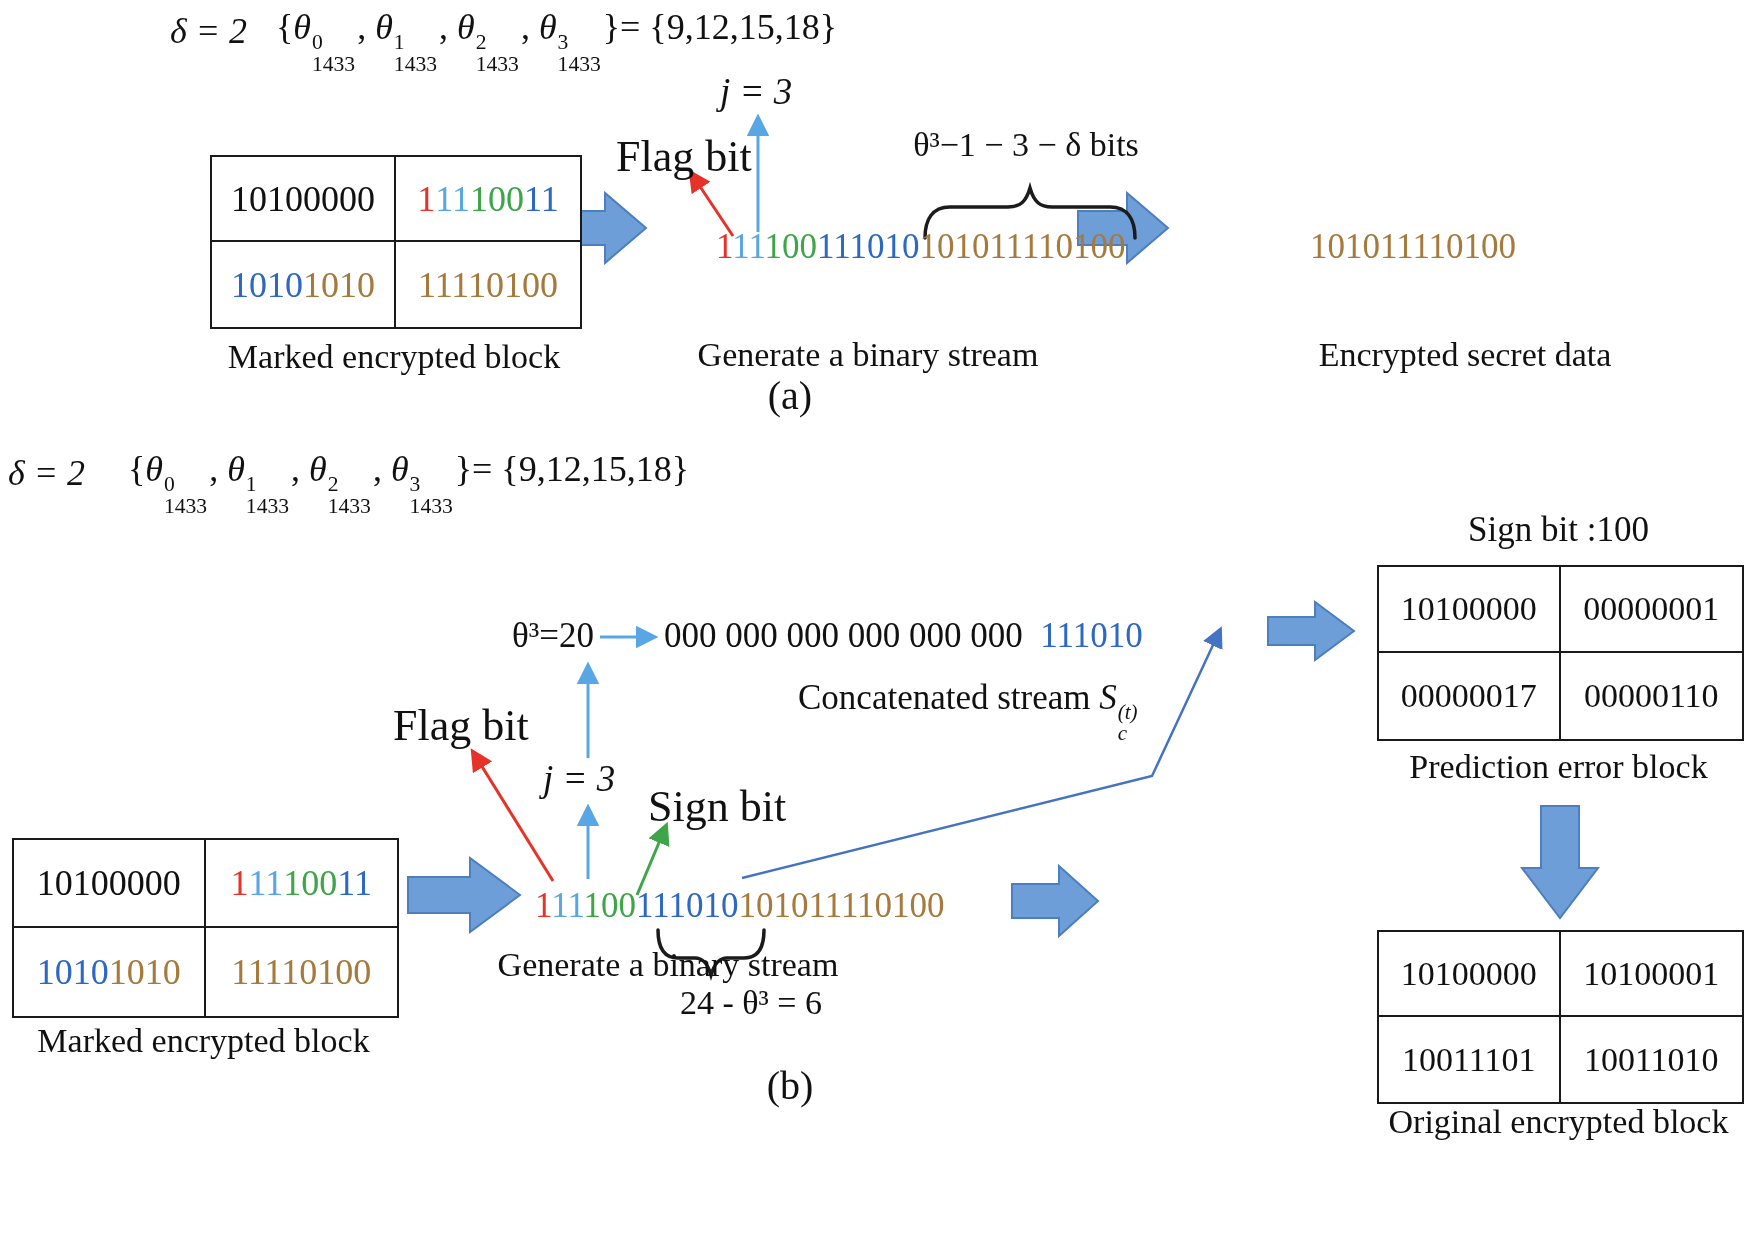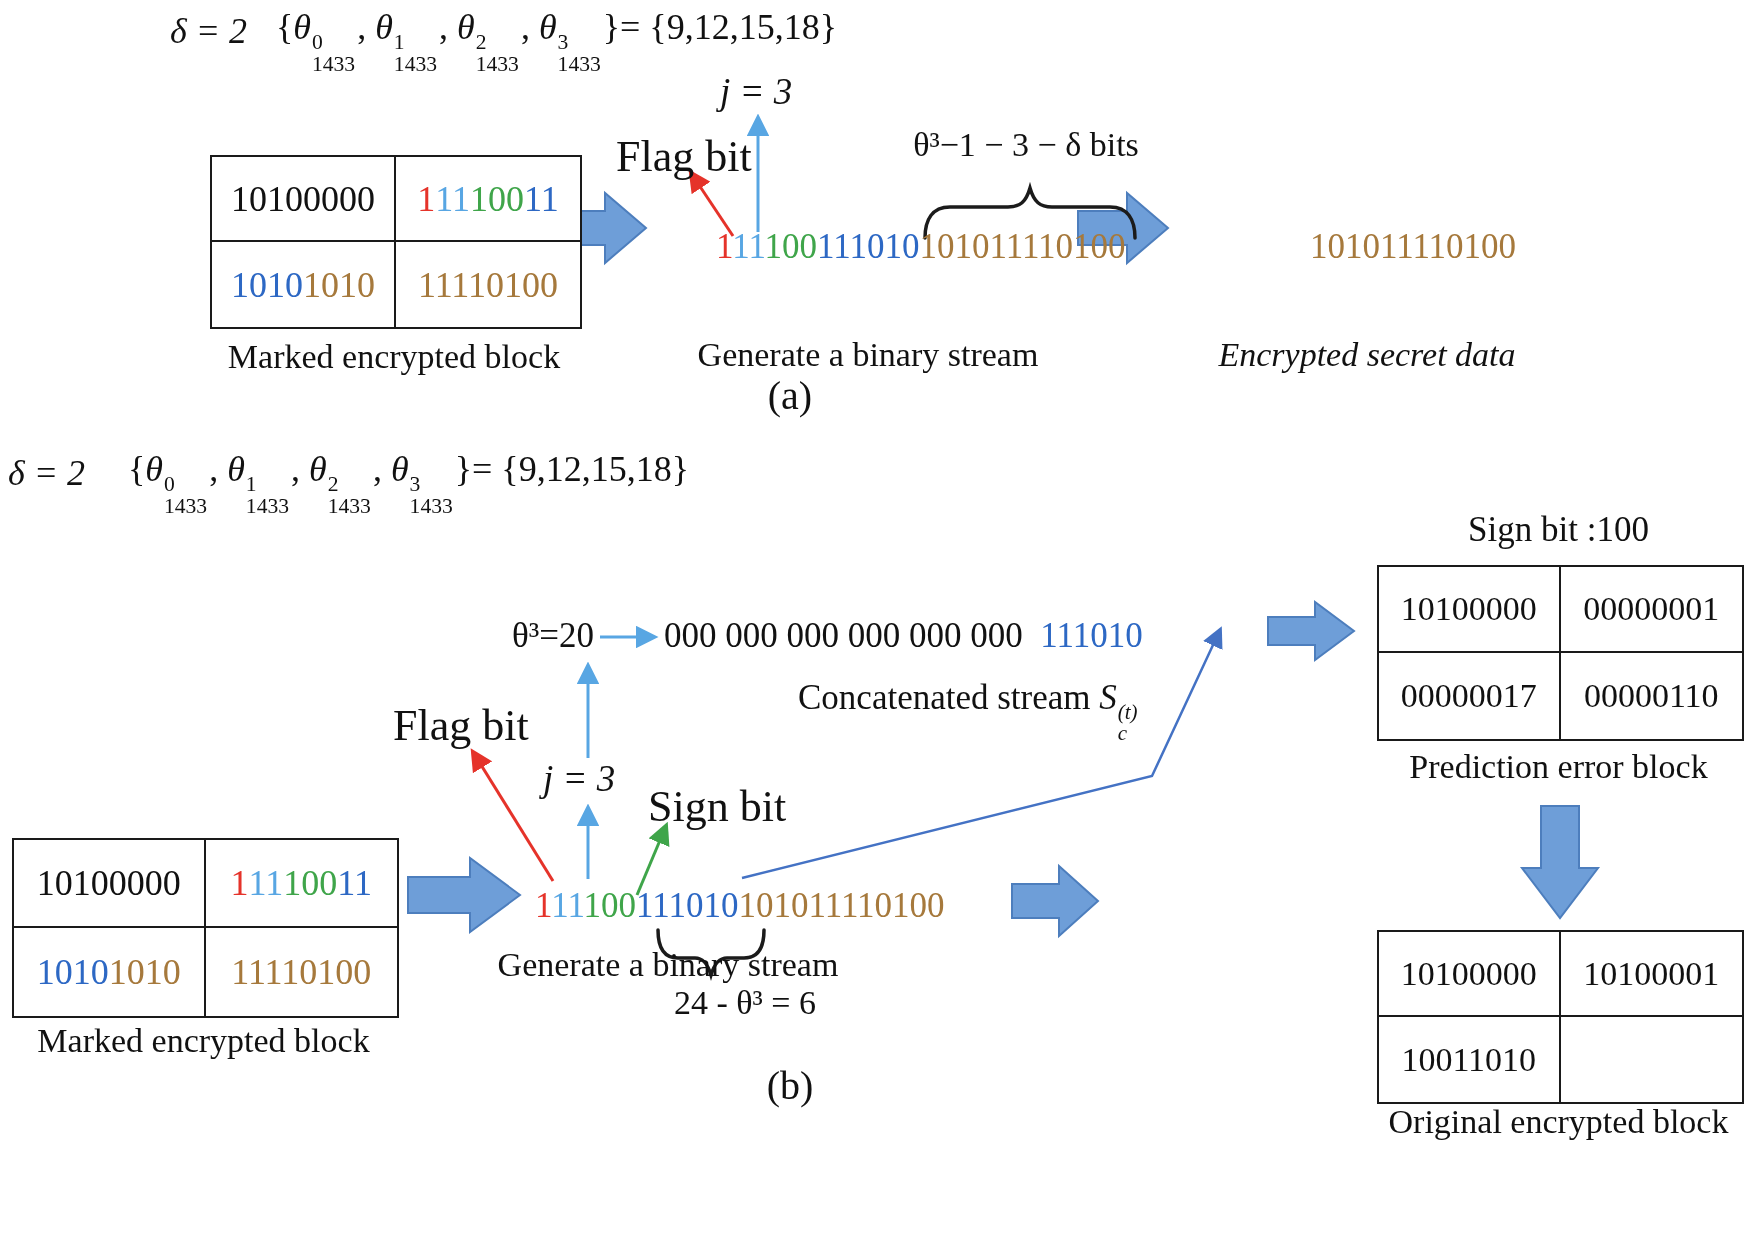--- a/index.html
+++ b/index.html
@@ -92,21 +92,21 @@
   <div class="abs cap" style="left:195px;top:338px;width:398px;">Marked encrypted block</div>
 
   <div class="abs lbl" style="left:616px;top:131px;">Flag bit</div>
   <div class="abs lbl it" style="left:720px;top:70px;font-size:37px;">j = 3</div>
   <div class="abs cap" style="left:850px;top:126px;width:352px;">θ³−1 − 3 − δ  bits</div>
 
   <div class="abs bits" style="left:716px;top:227px;"><span style="color: rgb(229, 51, 42);">1</span><span style="color: rgb(88, 166, 227);">11</span><span style="color: rgb(63, 165, 74);">100</span><span style="color: rgb(45, 104, 196);">111010</span><span style="color: rgb(166, 121, 60);">101011110100</span></div>
   <div class="abs cap" style="left:688px;top:336px;width:360px;">Generate a binary stream</div>
 
   <div class="abs bits" style="left:1310px;top:227px;"><span style="color: rgb(166, 121, 60);">101011110100</span></div>
-  <div class="abs cap" style="left:1187px;top:336px;width:360px;font-style:italic;">Encrypted secret data</div>
+  <div class="abs cap" style="left:1285px;top:336px;width:360px;">Encrypted secret data</div>
 
   <div class="abs marker" style="left:740px;top:372px;width:100px;">(a)</div>
 
   <div class="abs formula it" style="left:8px;top:452px;">δ = 2</div>
   <div class="abs formula" style="left:128px;top:448px;">{<span class="mi">θ</span><span class="stack">
         <span>0</span>
         <span>1433</span>
       </span>, <span class="mi">θ</span><span class="stack">
         <span>1</span>
         <span>1433</span>
@@ -124,20 +124,21 @@
     <div class="cell">10100000</div>
     <div class="cell">00000001</div>
     <div class="cell">00000017</div>
     <div class="cell">00000110</div>
   </div>
   <div class="abs cap" style="left:1360px;top:748px;width:397px;">Prediction error block</div>
 
   <div class="btable sm" style="left:1377px;top:930px;width:363px;height:170px;">
     <div class="cell">10100000</div>
     <div class="cell">10100001</div>
+    <div class="cell">10011101</div>
     <div class="cell">10011010</div>
   </div>
   <div class="abs cap" style="left:1350px;top:1103px;width:417px;">Original encrypted block</div>
 
   <div class="abs lbl" style="left:512px;top:616px;font-size:35px;">θ³=20</div>
   <div class="abs bits" style="left:664px;top:616px;"><span style="color: rgb(17, 17, 17);">000 000 000 000 000 000</span><span style="color: rgb(45, 104, 196);">  111010</span></div>
   <div class="abs lbl" style="left:798px;top:678px;font-size:35px;">
     <span>Concatenated stream </span><span class="mi"><span class="mi">S</span><span class="stack">
           <span>(t)</span>
           <span>c</span>
@@ -150,18 +151,18 @@
 
   <div class="btable" style="left:12px;top:838px;width:383px;height:176px;">
     <div class="cell"><span style="color: rgb(17, 17, 17);">10100000</span></div>
     <div class="cell"><span style="color: rgb(229, 51, 42);">1</span><span style="color: rgb(88, 166, 227);">11</span><span style="color: rgb(63, 165, 74);">100</span><span style="color: rgb(45, 104, 196);">11</span></div>
     <div class="cell"><span style="color: rgb(45, 104, 196);">1010</span><span style="color: rgb(166, 121, 60);">1010</span></div>
     <div class="cell"><span style="color: rgb(166, 121, 60);">11110100</span></div>
   </div>
   <div class="abs cap" style="left:10px;top:1022px;width:387px;">Marked encrypted block</div>
 
   <div class="abs bits" style="left:535px;top:886px;"><span style="color: rgb(229, 51, 42);">1</span><span style="color: rgb(88, 166, 227);">11</span><span style="color: rgb(63, 165, 74);">100</span><span style="color: rgb(45, 104, 196);">111010</span><span style="color: rgb(166, 121, 60);">101011110100</span></div>
-  <div class="abs cap" style="left:650px;top:984px;width:190px;">24 - θ³ = 6</div>
+  <div class="abs cap" style="left:632px;top:984px;width:190px;text-align:right;">24 - θ³ = 6</div>
   <div class="abs cap" style="left:488px;top:946px;width:360px;">Generate a binary stream</div>
 
   <div class="abs marker" style="left:740px;top:1062px;width:100px;">(b)</div>
 
 </div>
 
 </body></html>

